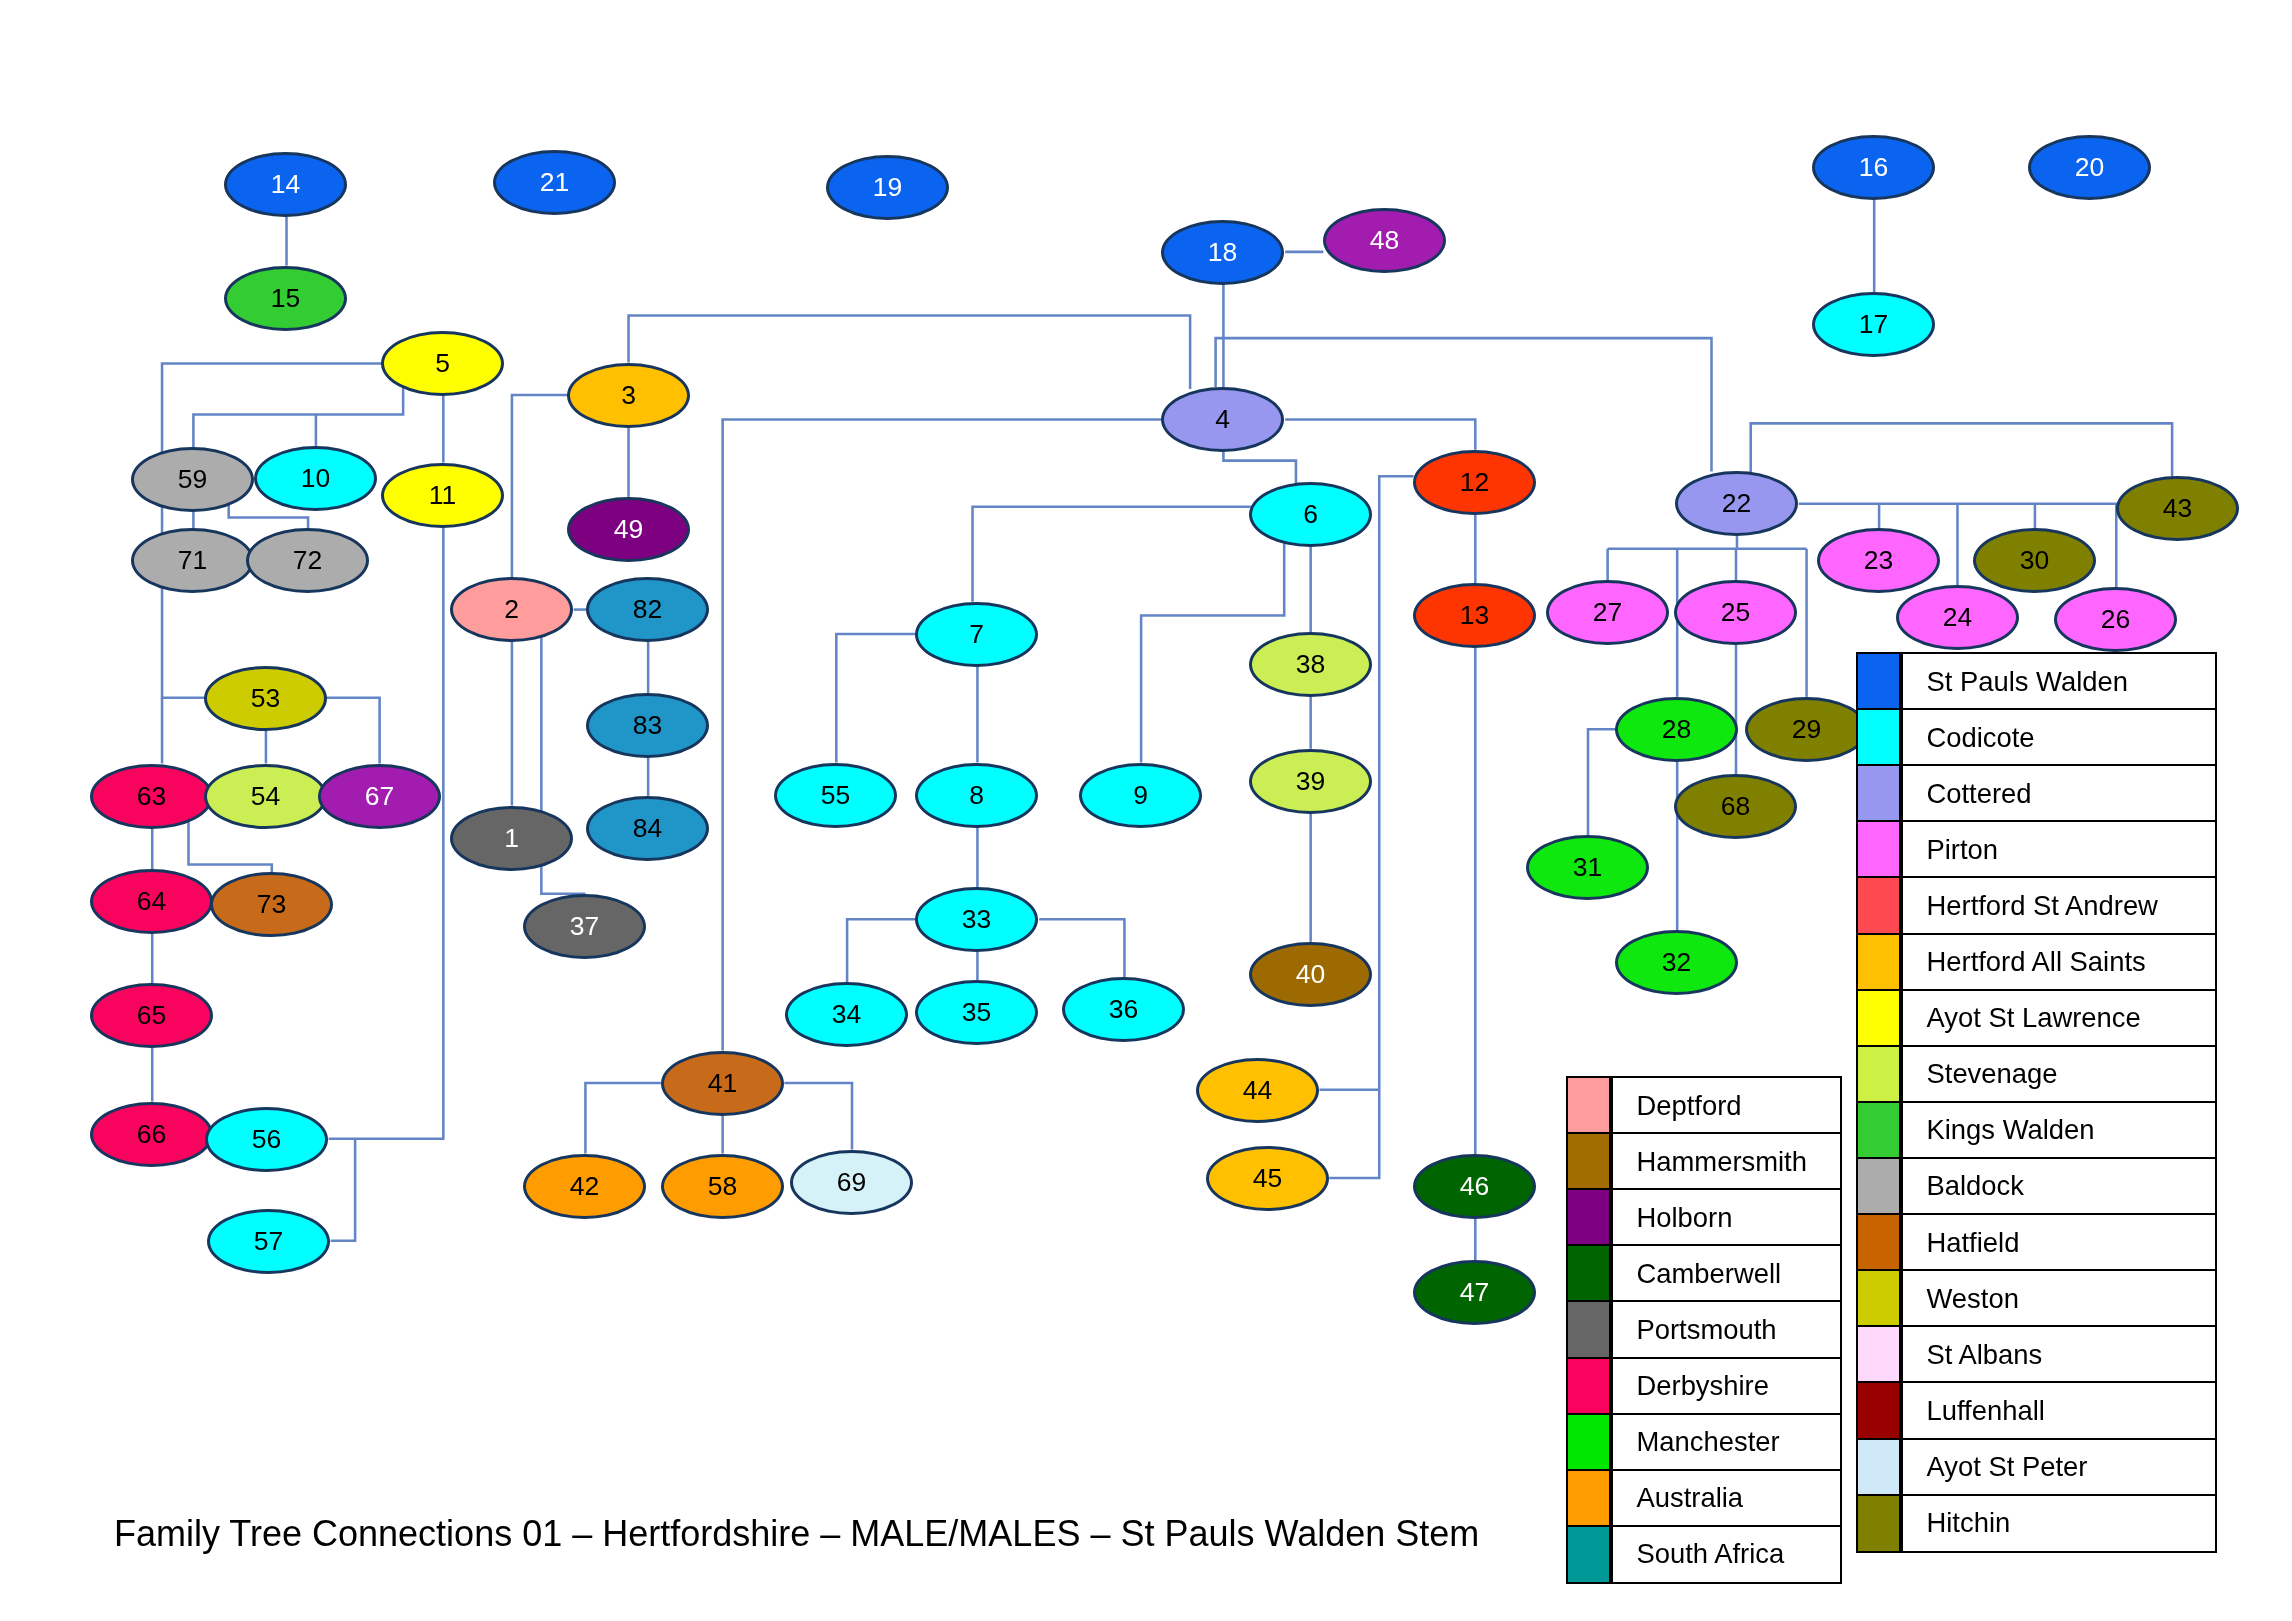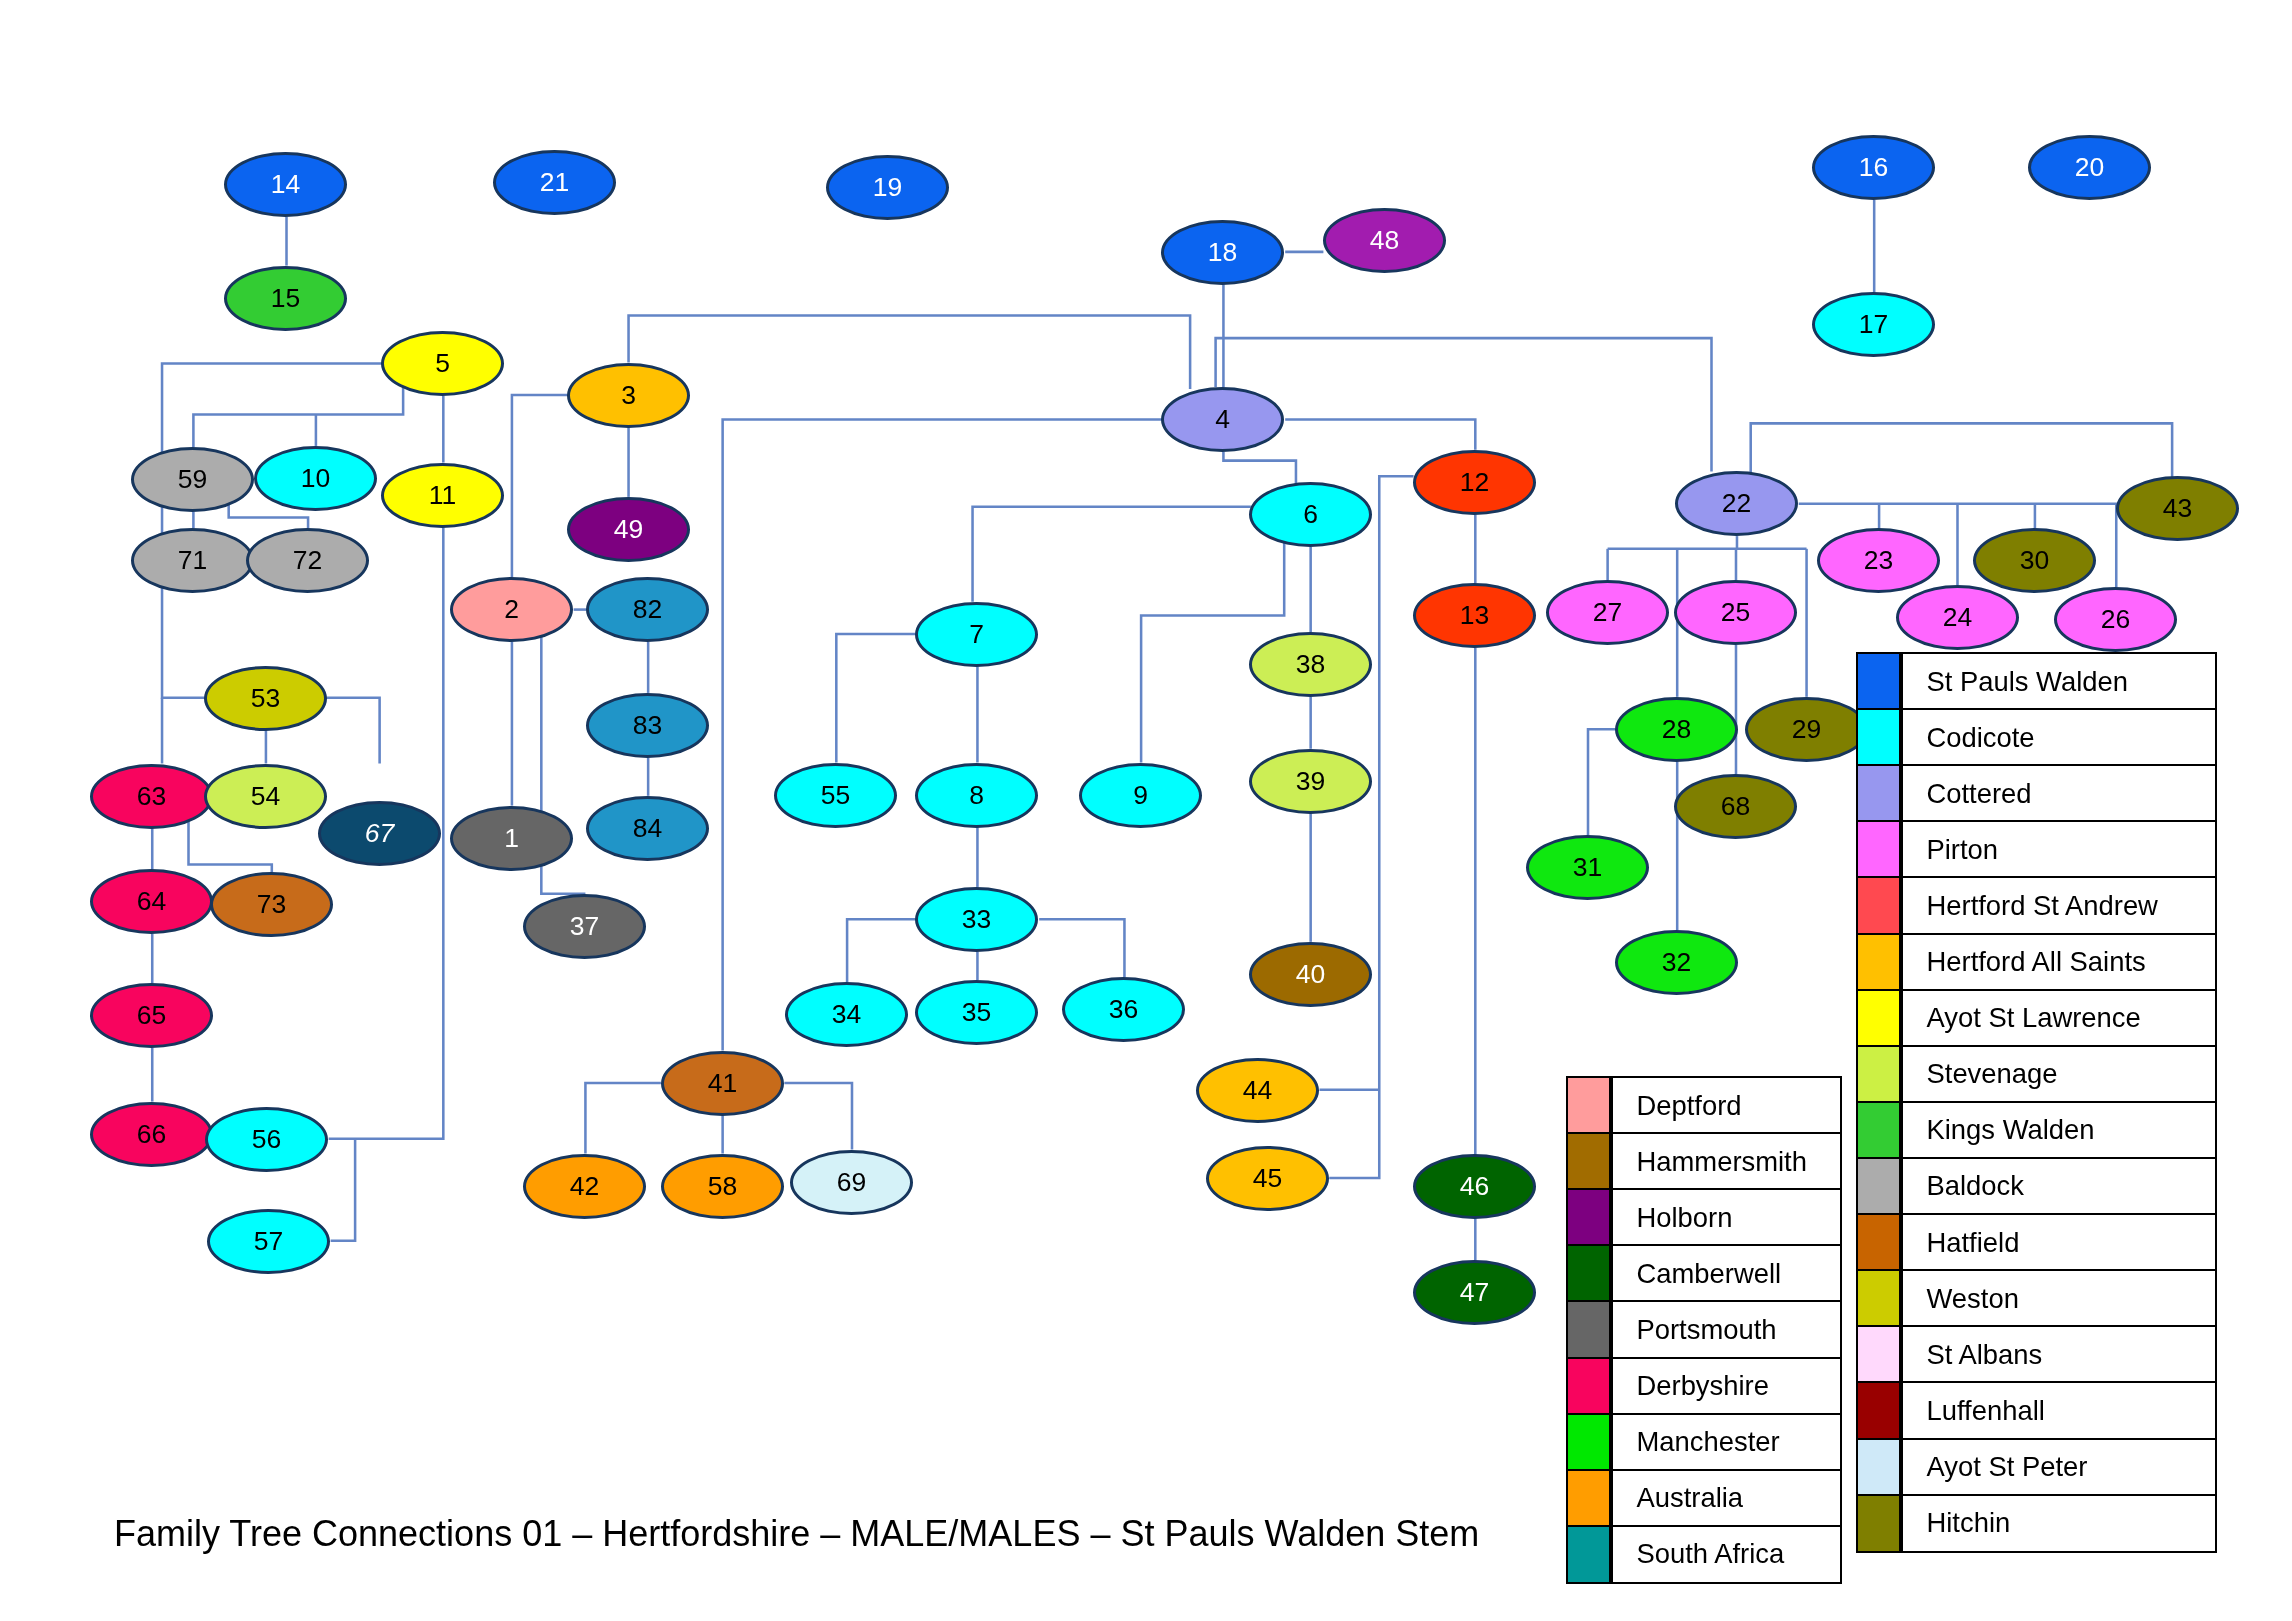--- a/index.html
+++ b/index.html
@@ -204,21 +204,21 @@
       </div>
       <div class="node" style="left: 1745px; top: 697px; background: rgb(127, 127, 0); border-color: rgb(23, 54, 93);">
         <span>29</span>
       </div>
       <div class="node" style="left: 90px; top: 764px; background: rgb(248, 4, 94); border-color: rgb(23, 54, 93);">
         <span>63</span>
       </div>
       <div class="node" style="left: 204px; top: 764px; background: rgb(204, 238, 85); border-color: rgb(23, 54, 93);">
         <span>54</span>
       </div>
-      <div class="node white" style="left: 318px; top: 801px; background: #0c4a6e; border-color: rgb(23, 54, 93); font-style: italic;">
+      <div class="node white" style="left: 318px; top: 764px; background: #a21caf; border-color: rgb(23, 54, 93);">
         <span>67</span>
       </div>
       <div class="node" style="left: 774px; top: 763px; background: rgb(0, 255, 255); border-color: rgb(23, 54, 93);">
         <span>55</span>
       </div>
       <div class="node" style="left: 915px; top: 763px; background: rgb(0, 255, 255); border-color: rgb(23, 54, 93);">
         <span>8</span>
       </div>
       <div class="node" style="left: 1079px; top: 763px; background: rgb(0, 255, 255); border-color: rgb(23, 54, 93);">
         <span>9</span>

